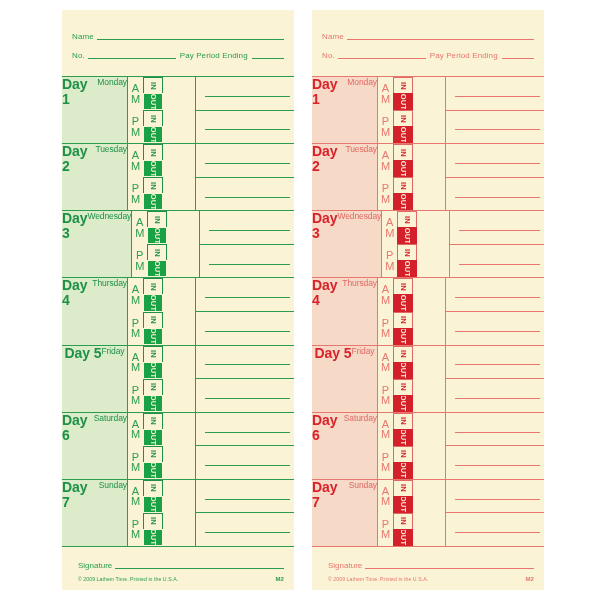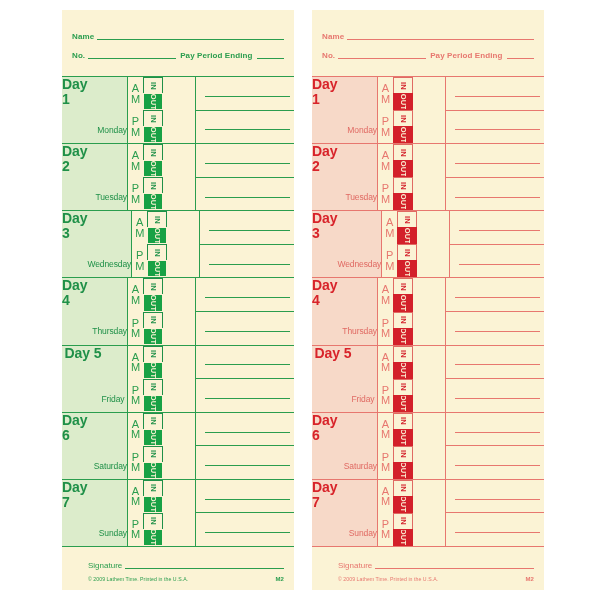--- a/index.html
+++ b/index.html
@@ -42,21 +42,20 @@
     padding: 22px 10px 6px 10px;
     flex: 0 0 auto;
   }
   .hdr-row {
     display: flex;
     align-items: flex-end;
     font-size: 8px;
     letter-spacing: .1px;
     margin-bottom: 10px;
     white-space: nowrap;
-    font-weight: bold;
   }
   .hdr-label {
     flex: 0 0 auto;
     padding-right: 3px;
     line-height: 9px;
   }
   .hdr-rule {
     flex: 1 1 auto;
     height: 0;
     border-bottom: 1.2px solid currentColor;
@@ -99,21 +98,20 @@
   .day-num {
     font-size: 14px;
     font-weight: bold;
     line-height: 15px;
     letter-spacing: -.1px;
   }
   .day-name {
     font-size: 8.5px;
     line-height: 11px;
     letter-spacing: -.1px;
-    margin-top: 48px;
   }
 
   
   .col-ampm {
     flex: 0 0 15px;
     display: flex;
     flex-direction: column;
     box-sizing: border-box;
   }
   .ampm-half {
@@ -185,21 +183,21 @@
     position: absolute;
     left: 9px;
     right: 4px;
     top: 58%;
     border-bottom: 1.4px solid currentColor;
   }
 
   
   .card-footer {
     flex: 0 0 auto;
-    padding: 14px 10px 8px 26px;
+    padding: 14px 10px 8px 16px;
   }
   .sig-row {
     display: flex;
     align-items: flex-end;
     font-size: 8px;
     white-space: nowrap;
     margin-bottom: 6px;
   }
   .sig-row .hdr-rule { margin-bottom: 1.5px; }
   .fine-row {

